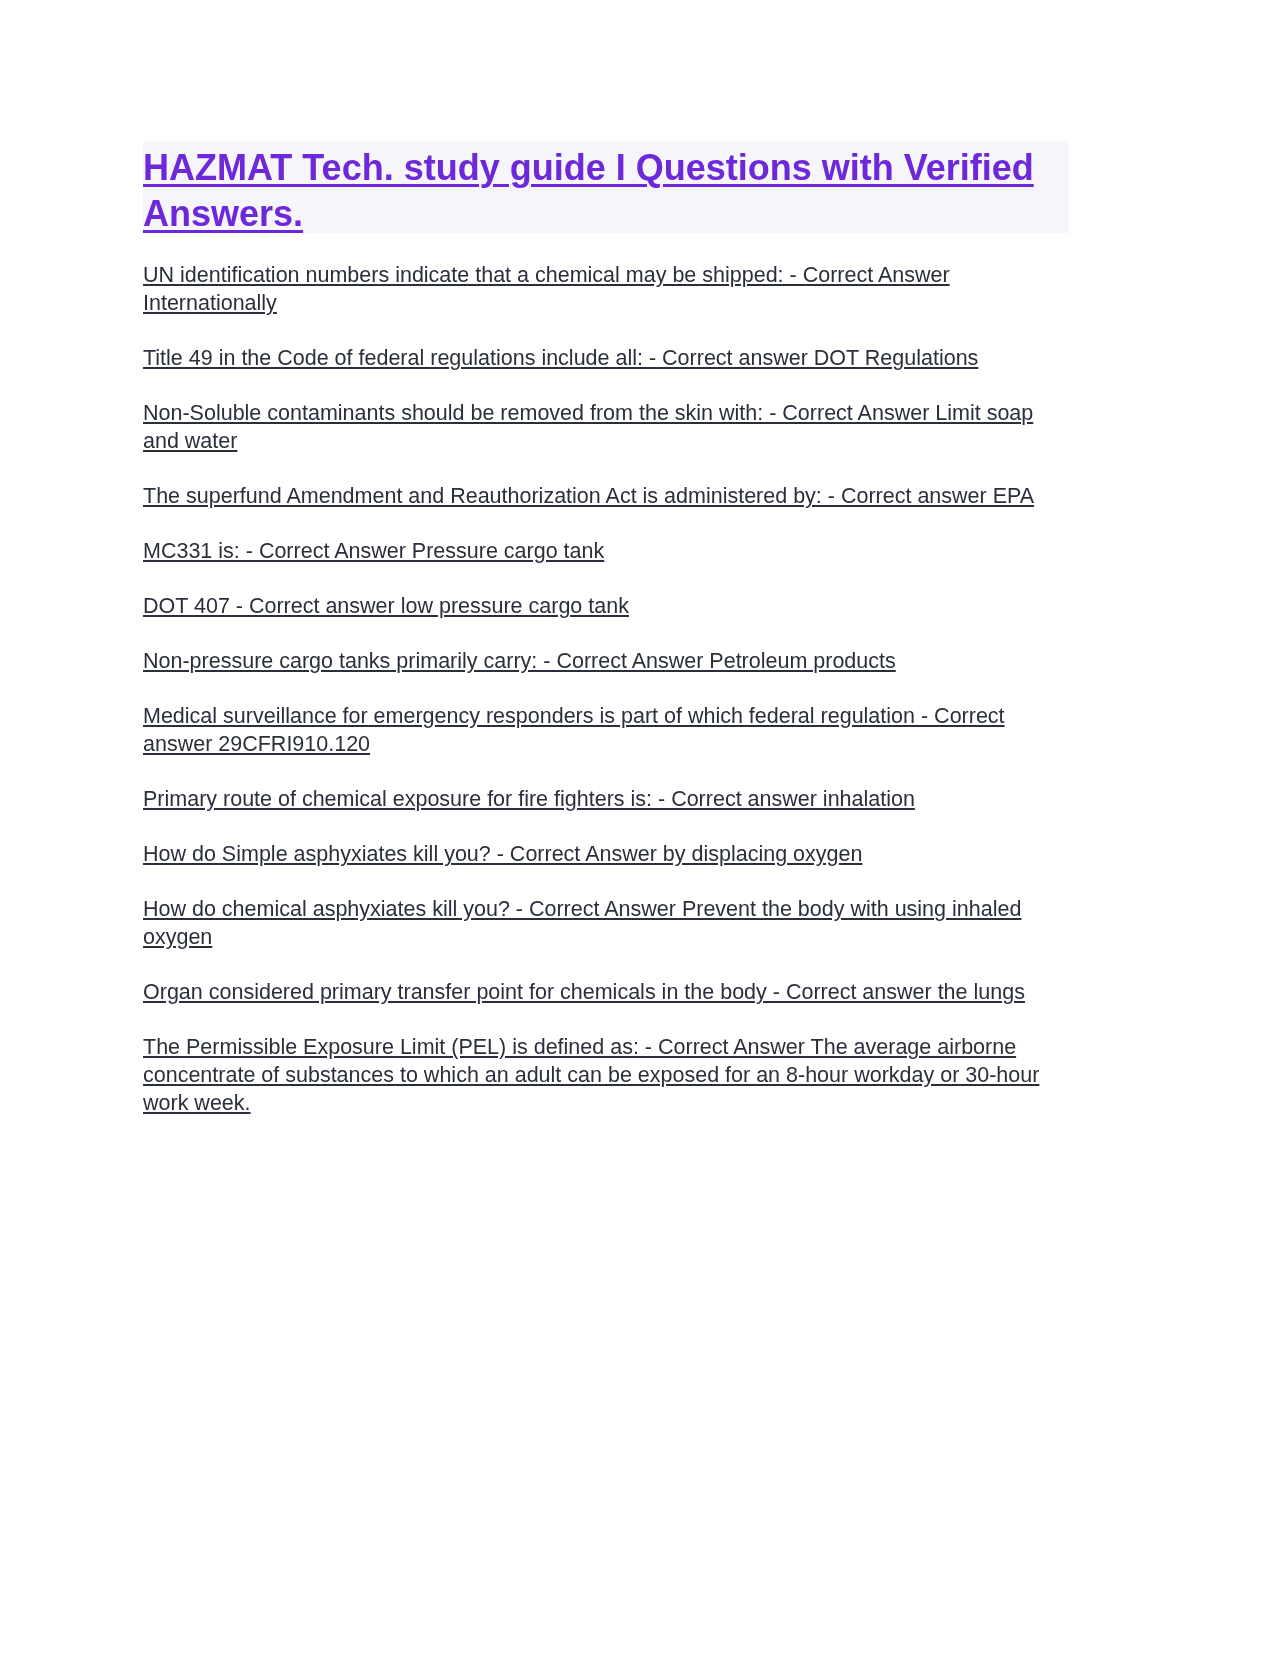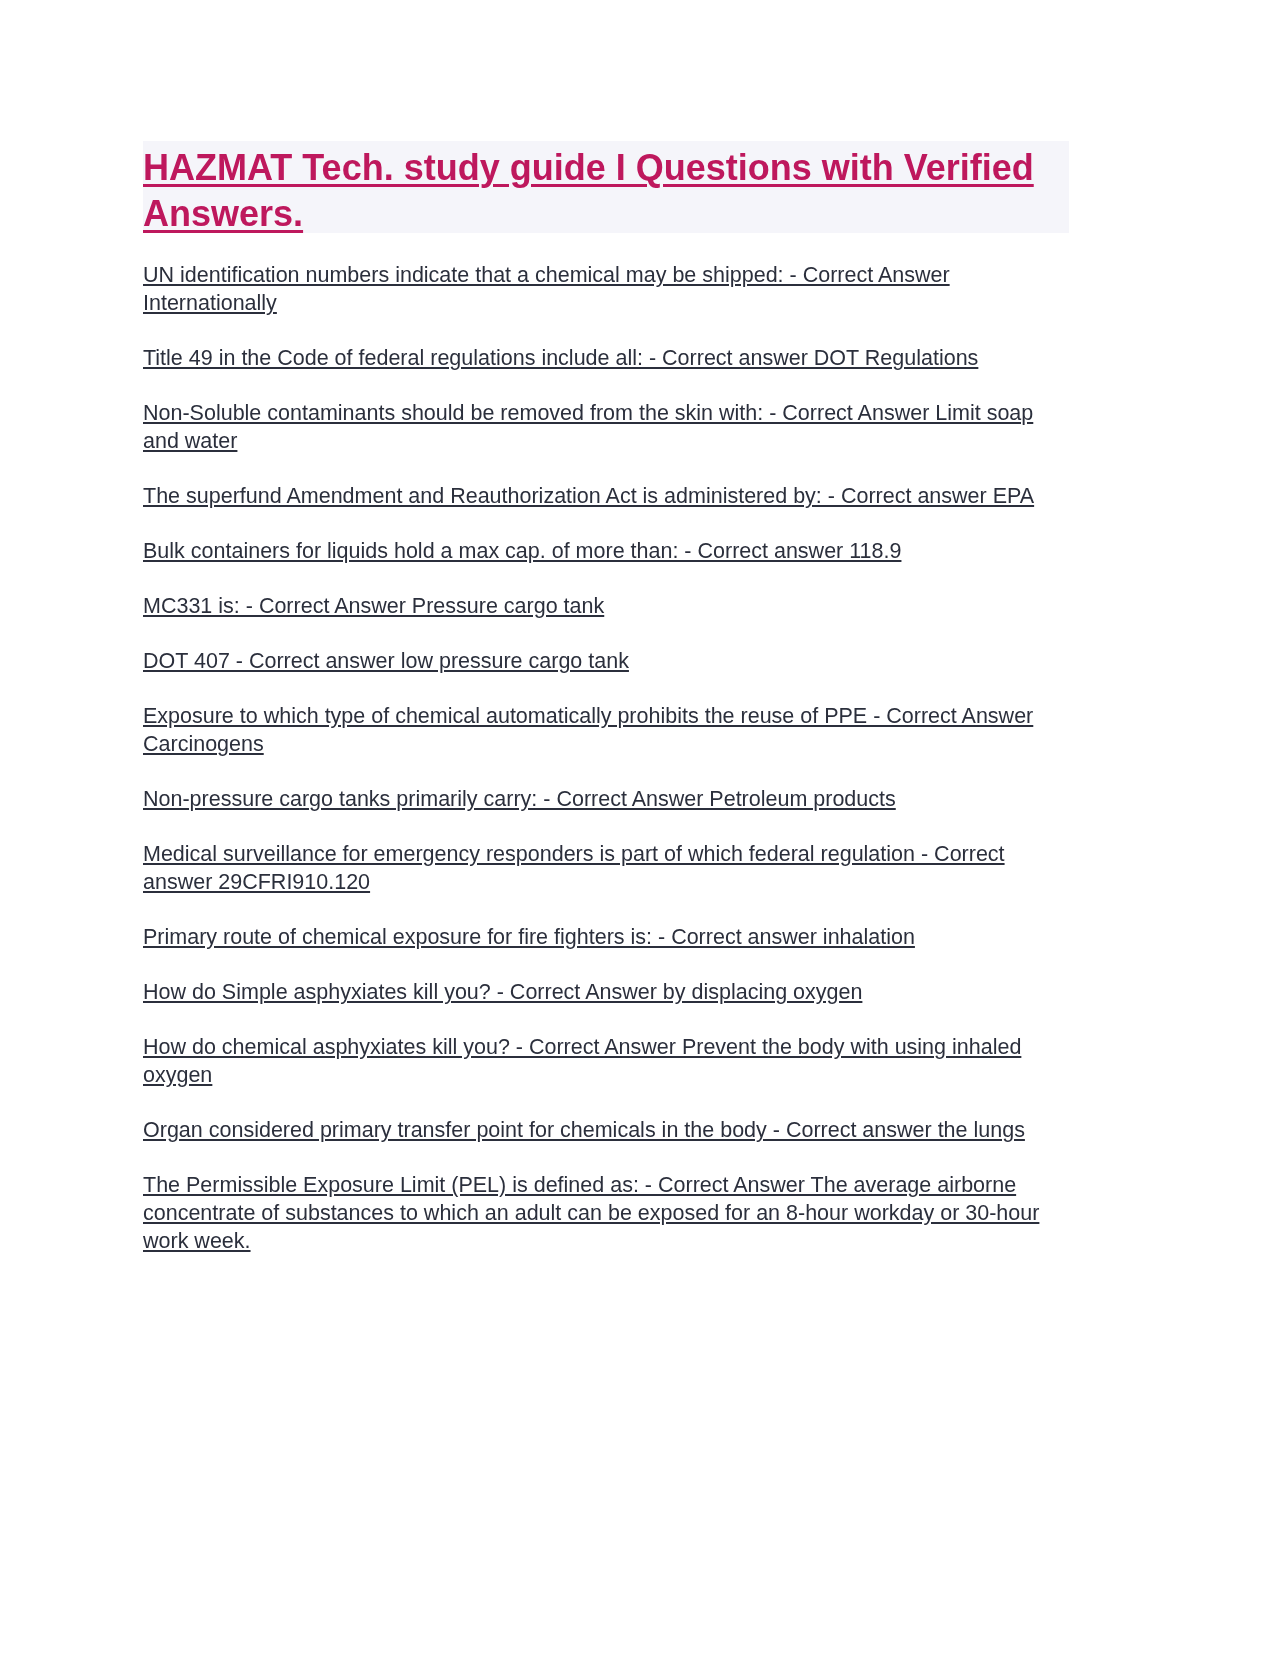--- a/index.html
+++ b/index.html
@@ -18,21 +18,21 @@
     height: 86px;
   }
   .title {
     margin: 0;
     font-size: 36px;
     font-weight: bold;
     line-height: 46px;
     text-decoration: underline;
     text-decoration-thickness: 3px;
     text-underline-offset: 4px;
-    color: #be185d;
+    color: #6d28d9;
   }
   .qa-list { margin-top: 28px; text-decoration: underline; }
   .qa {
     font-size: 21.5px;
     line-height: 28px;
     margin: 0 0 27px 0;
     letter-spacing: 0;
   }
 </style>
 </head>
@@ -40,24 +40,22 @@
 
 <div class="page">
   <div class="title-box">
     <h1 class="title">HAZMAT Tech. study guide I Questions with Verified Answers.</h1>
   </div>
   <div class="qa-list">
     <p class="qa">UN identification numbers indicate that a chemical may be shipped: - Correct Answer Internationally</p>
     <p class="qa">Title 49 in the Code of federal regulations include all: - Correct answer DOT Regulations</p>
     <p class="qa">Non-Soluble contaminants should be removed from the skin with: - Correct Answer Limit soap and water</p>
     <p class="qa">The superfund Amendment and Reauthorization Act is administered by: - Correct answer EPA</p>
-    <p class="qa">Bulk containers for liquids hold a max cap. of more than: - Correct answer 118.9</p>
     <p class="qa">MC331 is: - Correct Answer Pressure cargo tank</p>
     <p class="qa">DOT 407 - Correct answer low pressure cargo tank</p>
-    <p class="qa">Exposure to which type of chemical automatically prohibits the reuse of PPE - Correct Answer Carcinogens</p>
     <p class="qa">Non-pressure cargo tanks primarily carry: - Correct Answer Petroleum products</p>
     <p class="qa">Medical surveillance for emergency responders is part of which federal regulation - Correct answer 29CFRI910.120</p>
     <p class="qa">Primary route of chemical exposure for fire fighters is: - Correct answer inhalation</p>
     <p class="qa">How do Simple asphyxiates kill you? - Correct Answer by displacing oxygen</p>
     <p class="qa">How do chemical asphyxiates kill you? - Correct Answer Prevent the body with using inhaled oxygen</p>
     <p class="qa">Organ considered primary transfer point for chemicals in the body - Correct answer the lungs</p>
     <p class="qa">The Permissible Exposure Limit (PEL) is defined as: - Correct Answer The average airborne concentrate of substances to which an adult can be exposed for an 8-hour workday or 30-hour work week.</p>
   </div>
 </div>
 

